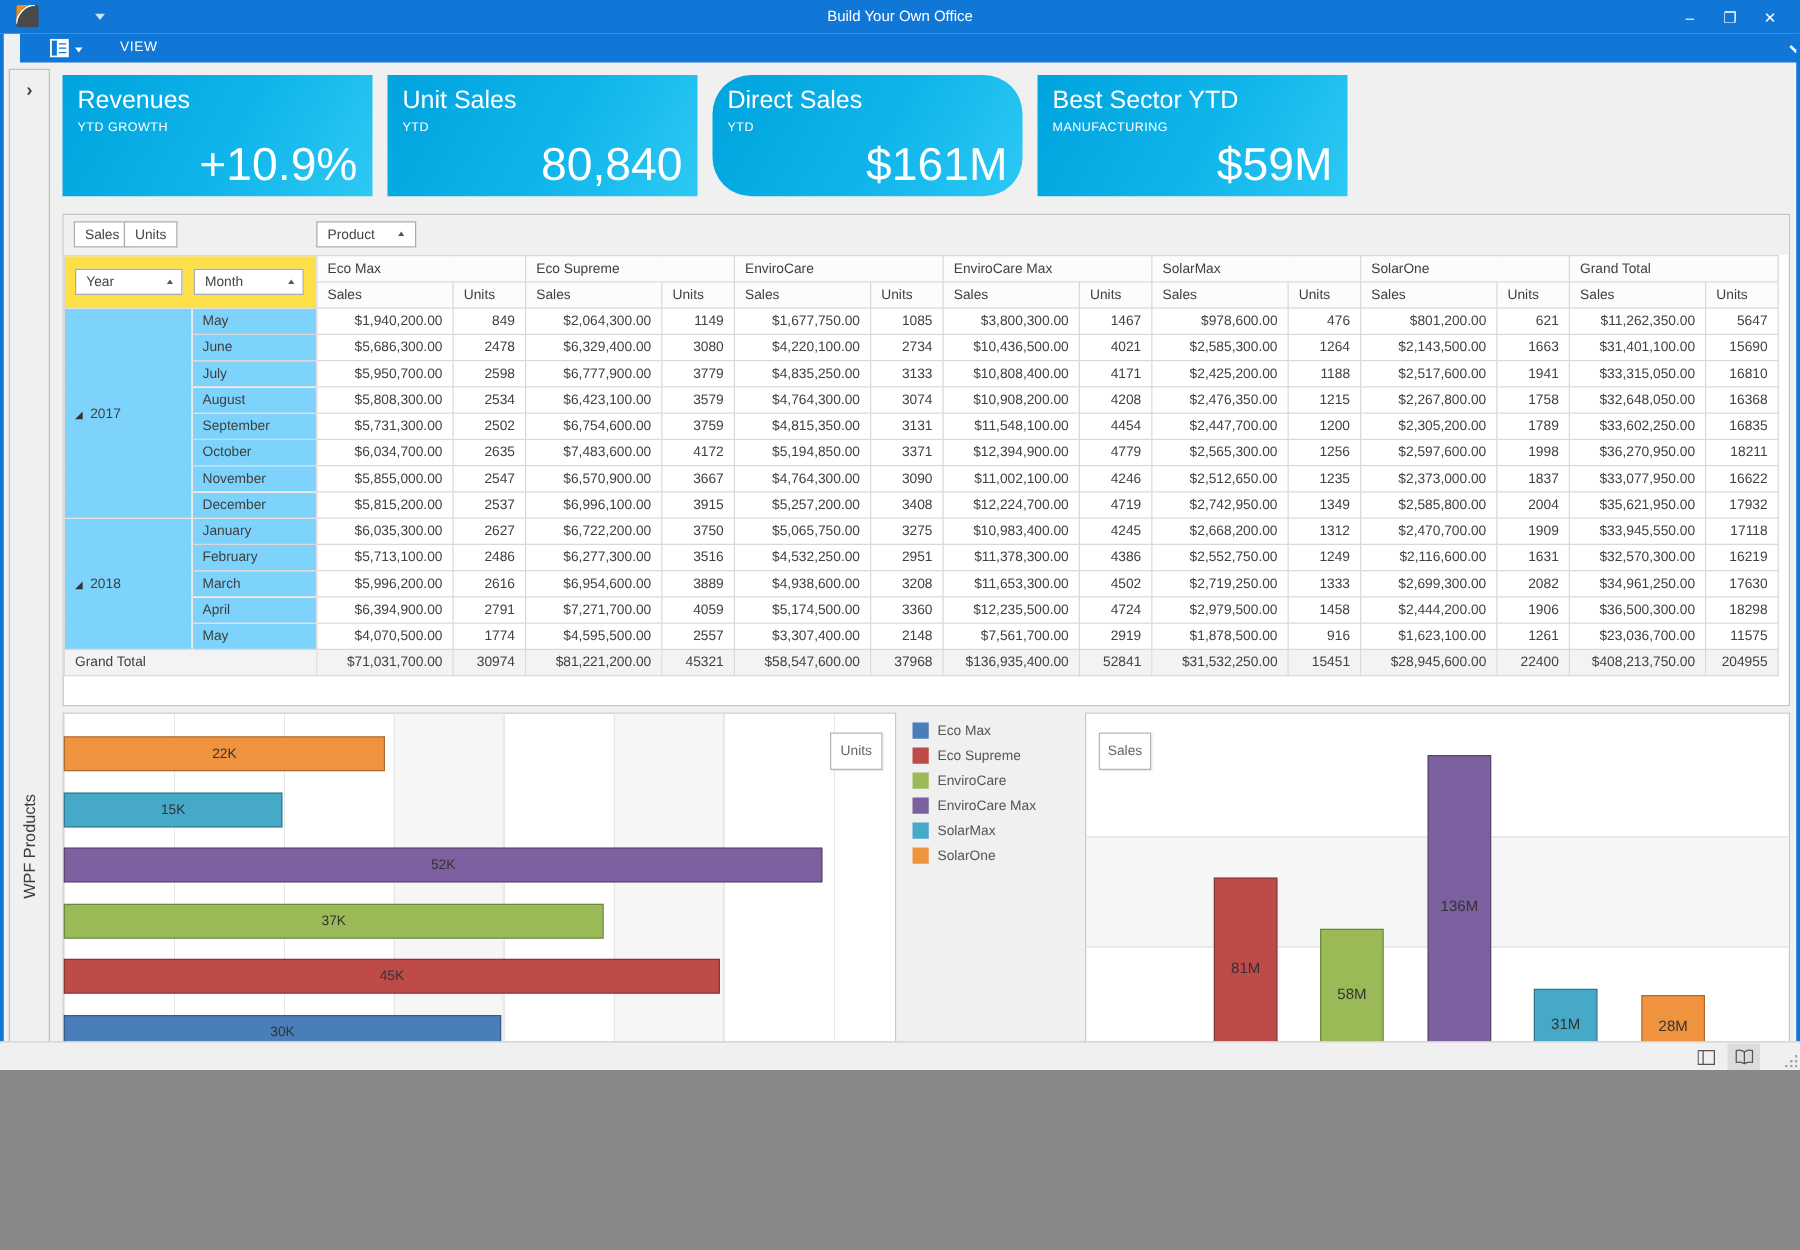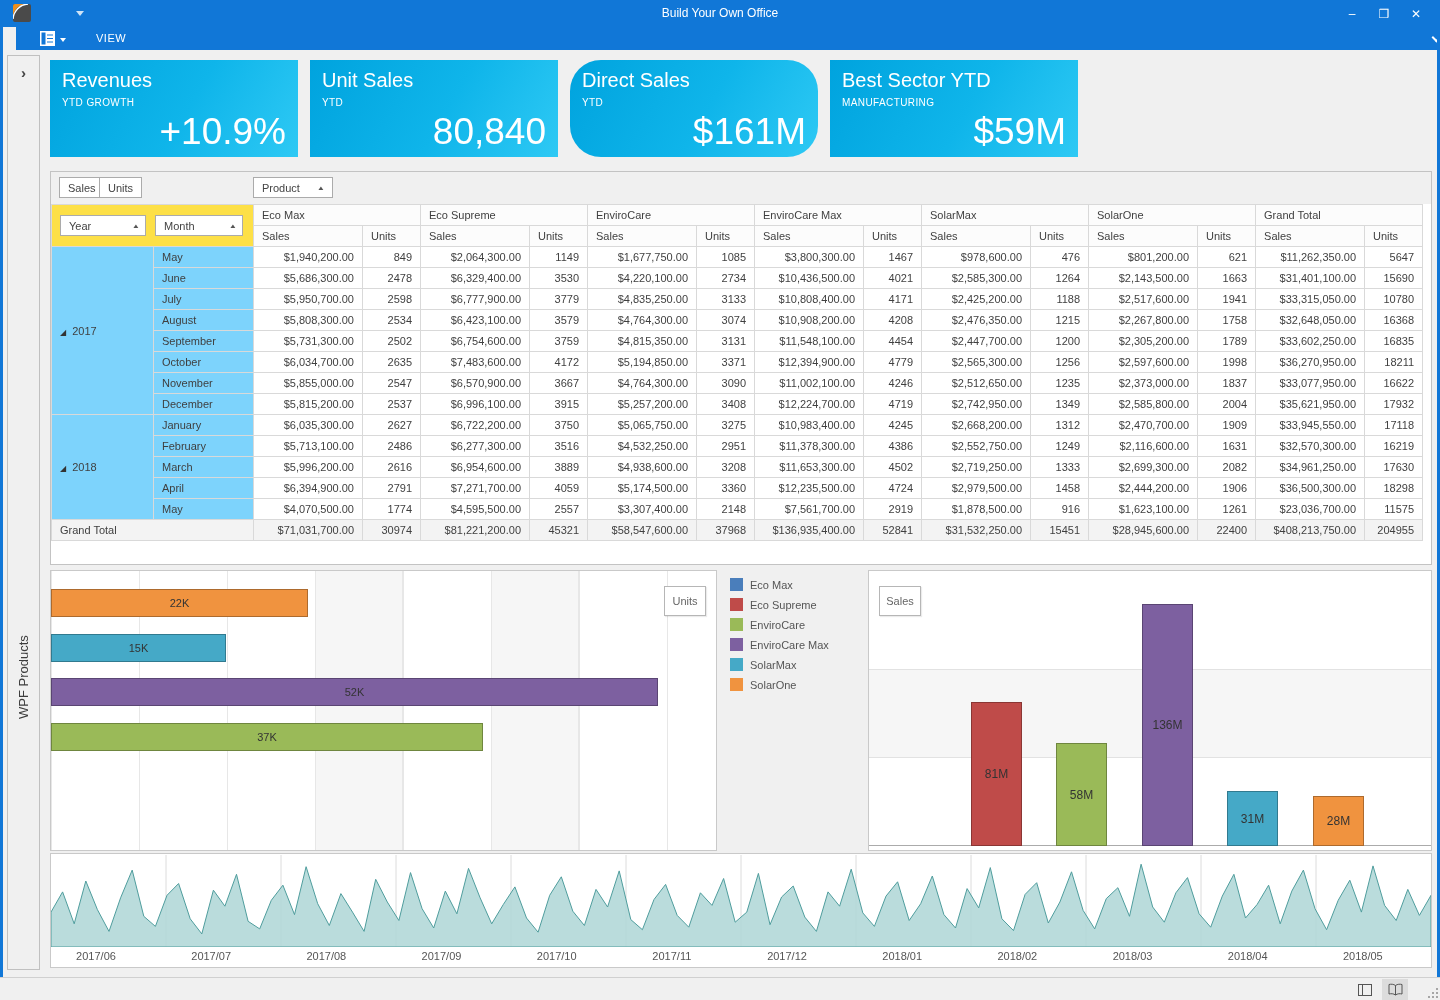--- a/index.html
+++ b/index.html
@@ -1,17 +1,17 @@
 <!DOCTYPE html>
 <html><head>
 <meta charset="utf-8">
 <style>
   * { margin:0; padding:0; box-sizing:border-box; }
   body { font-family:"Liberation Sans", sans-serif; background:#888; }
-  .window { position:relative; width:1440px; height:1000px; background:#f0f0f0; overflow:hidden; }
+  .window { position:relative; width:1440px; height:856px; background:#f0f0f0; overflow:hidden; }
 
   
   .titlebar { position:absolute; left:0; top:0; width:1440px; height:27px; background:#1177d7; }
   .app-icon { position:absolute; left:13px; top:4px; width:18px; height:18px; }
   .qat-arrow { position:absolute; left:76px; top:11px; width:0; height:0;
     border-left:4px solid transparent; border-right:4px solid transparent; border-top:5px solid #cfe4f7; }
   .title-text { position:absolute; left:0; right:0; top:6px; text-align:center; color:#fff; font-size:12px; }
   .win-btn { position:absolute; top:5px; width:24px; height:17px; color:#fff; font-size:12px;
     display:flex; align-items:center; justify-content:center; }
   .menubar { position:absolute; left:16px; top:27px; width:1440px; height:23px; background:#1177d7; }
@@ -249,21 +249,21 @@
             <td class="num">$801,200.00</td>
             <td class="num">621</td>
             <td class="num">$11,262,350.00</td>
             <td class="num">5647</td>
           </tr>
           <tr>
             <td class="month-cell">June</td>
             <td class="num">$5,686,300.00</td>
             <td class="num">2478</td>
             <td class="num">$6,329,400.00</td>
-            <td class="num">3530</td>
+            <td class="num">3080</td>
             <td class="num">$4,220,100.00</td>
             <td class="num">2734</td>
             <td class="num">$10,436,500.00</td>
             <td class="num">4021</td>
             <td class="num">$2,585,300.00</td>
             <td class="num">1264</td>
             <td class="num">$2,143,500.00</td>
             <td class="num">1663</td>
             <td class="num">$31,401,100.00</td>
             <td class="num">15690</td>
@@ -276,21 +276,21 @@
             <td class="num">3779</td>
             <td class="num">$4,835,250.00</td>
             <td class="num">3133</td>
             <td class="num">$10,808,400.00</td>
             <td class="num">4171</td>
             <td class="num">$2,425,200.00</td>
             <td class="num">1188</td>
             <td class="num">$2,517,600.00</td>
             <td class="num">1941</td>
             <td class="num">$33,315,050.00</td>
-            <td class="num">10780</td>
+            <td class="num">16810</td>
           </tr>
           <tr>
             <td class="month-cell">August</td>
             <td class="num">$5,808,300.00</td>
             <td class="num">2534</td>
             <td class="num">$6,423,100.00</td>
             <td class="num">3579</td>
             <td class="num">$4,764,300.00</td>
             <td class="num">3074</td>
             <td class="num">$10,908,200.00</td>
@@ -485,20 +485,26 @@
           <span class="bar-label">22K</span>
         </div>
         <div class="hbar" style="top: 62.5px; width: 175px; background: rgb(69, 169, 199);">
           <span class="bar-label">15K</span>
         </div>
         <div class="hbar" style="top: 107px; width: 607px; background: rgb(125, 96, 160);">
           <span class="bar-label">52K</span>
         </div>
         <div class="hbar" style="top: 151.5px; width: 432px; background: rgb(154, 186, 88);">
           <span class="bar-label">37K</span>
+        </div>
+        <div class="hbar" style="top: 196px; width: 525px; background: rgb(191, 75, 73);">
+          <span class="bar-label">45K</span>
+        </div>
+        <div class="hbar" style="top: 240.5px; width: 350px; background: rgb(74, 126, 187);">
+          <span class="bar-label">30K</span>
         </div>
       </div>
     <div class="chart-btn units-btn">Units</div>
   </div>
 
   <div class="legend" id="legend">
       <div class="legend-item">
         <span class="legend-swatch" style="background: rgb(74, 126, 187);"></span>
         <span class="legend-label">Eco Max</span>
       </div>

